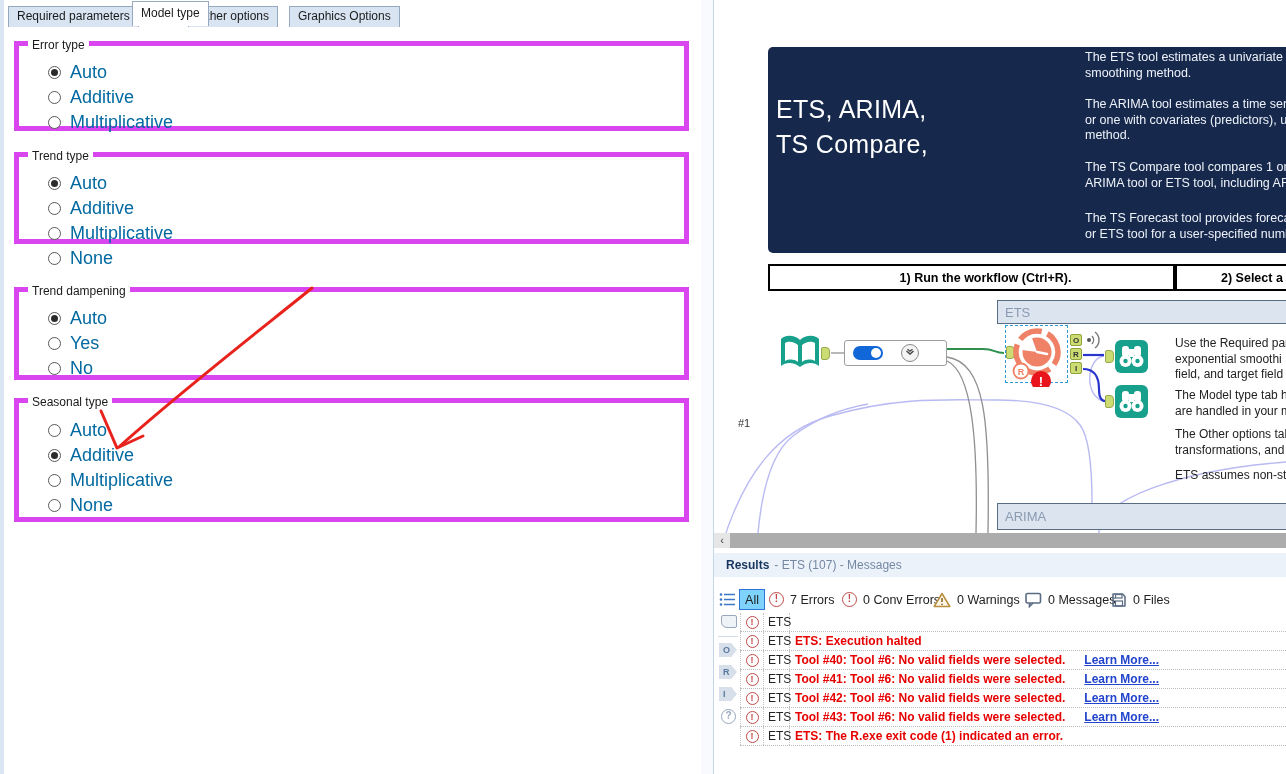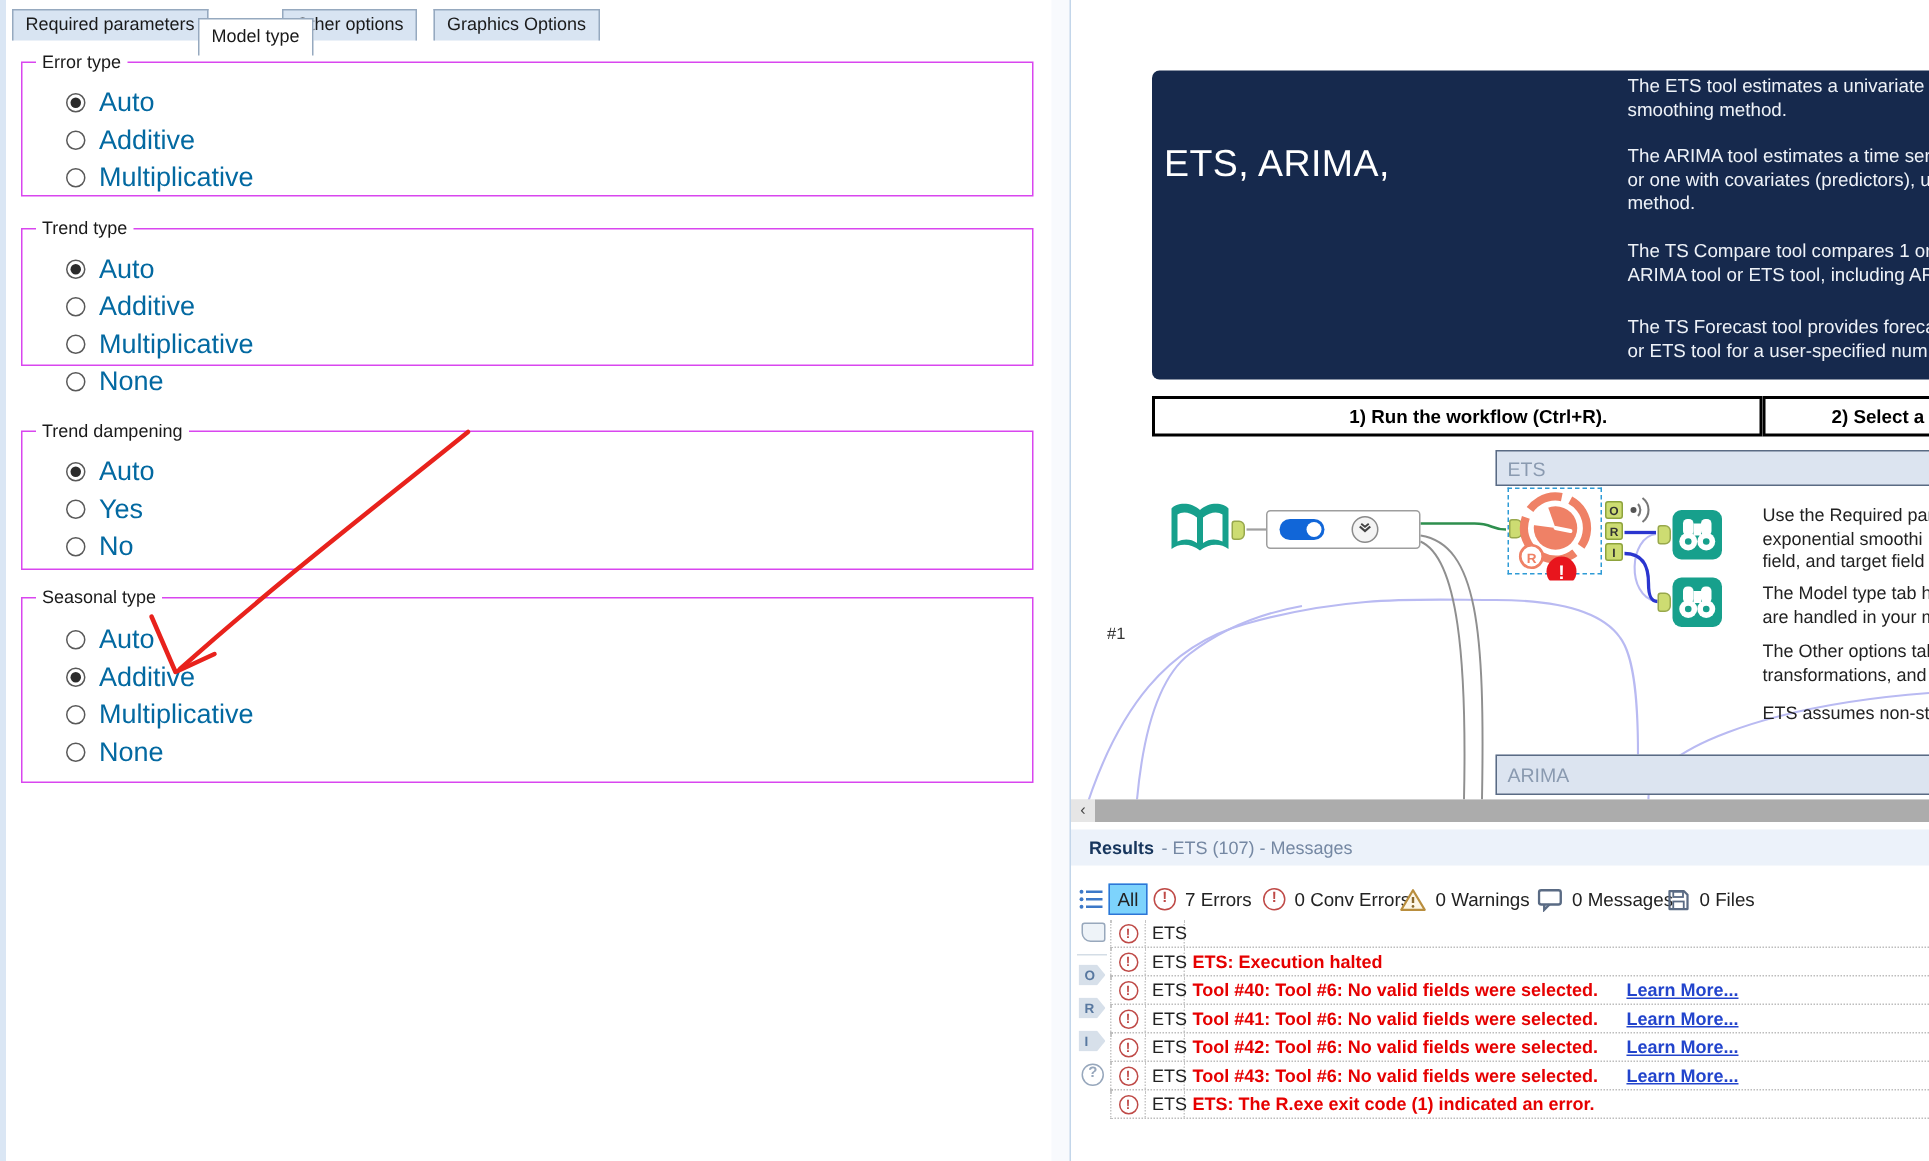--- a/index.html
+++ b/index.html
@@ -4,22 +4,22 @@
 <style>
   * { margin:0; padding:0; box-sizing:border-box; }
   html,body { width:1286px; height:774px; overflow:hidden; background:#fff;
     font-family:"Liberation Sans", sans-serif; }
   .abs { position:absolute; }
 
   
   #left-edge { left:0; top:0; width:4px; height:774px; background:#dae6f4; }
   .tab { top:6px; height:21px; background:#d8e4f2; border:1px solid #96a9bf; border-bottom:none;
     font-size:12px; line-height:19px; padding:0 8px; color:#1a1a1a; white-space:nowrap; cursor:default;}
-  .tab.active { top:12px; height:25px; background:#fff; z-index:3; line-height:23px; }
-  .group { left:14px; width:675px; border:1px solid #d946ef; background:#fff;padding-left:20px; }
+  .tab.active { top:1px; height:25px; background:#fff; z-index:3; line-height:23px; }
+  .group { left:14px; width:675px; border:5px solid #d946ef; background:#fff;padding-left:20px; }
   .group-label { position:absolute; top:-8px; left:9px; background:#fff; padding:0 4px;
     font-size:12px; color:#1a1a1a; white-space:nowrap; }
   .radio { position:absolute; left:29px; height:25px; display:flex; align-items:center; cursor:default; }
   .rb { width:13px; height:13px; border:1px solid #595959; border-radius:50%; background:#fff;
     display:flex; align-items:center; justify-content:center; flex:0 0 13px; }
   .rb .dot { width:7px; height:7px; border-radius:50%; background:#2b2b2b; display:none; }
   .radio.selected .rb .dot { display:block; }
   .radio .rlabel { font-size:18px; color:#0369a1; margin-left:9px; white-space:nowrap; }
 
   
@@ -202,20 +202,21 @@
 
   <g>
     <path d="M312,288 C260,330 180,392 120,446" fill="none" stroke="#e8221c" stroke-width="3" stroke-linecap="round"></path>
     <path d="M101,411 L117,448 L143,436" fill="none" stroke="#e8221c" stroke-width="3" stroke-linecap="round" stroke-linejoin="round"></path>
   </g>
 </svg>
 
 <div class="abs" id="hero"></div>
 <div class="abs" id="hero-title">
   <div>ETS, ARIMA,</div>
+  <div>TS Compare,</div>
 </div>
 <div class="abs hero-info" style="top:50px;">
   <div>The ETS tool estimates a univariate tim</div>
     <div>smoothing method.</div>
   </div>
 <div class="abs hero-info" style="top:97px;">
   <div>The ARIMA tool estimates a time serie</div>
     <div>or one with covariates (predictors), us</div>
     <div>method.</div>
   </div>

